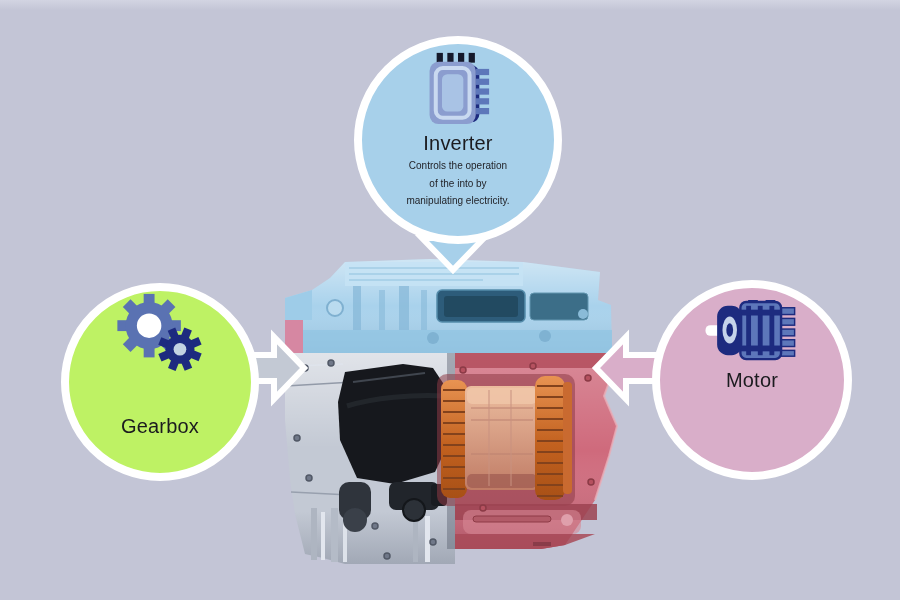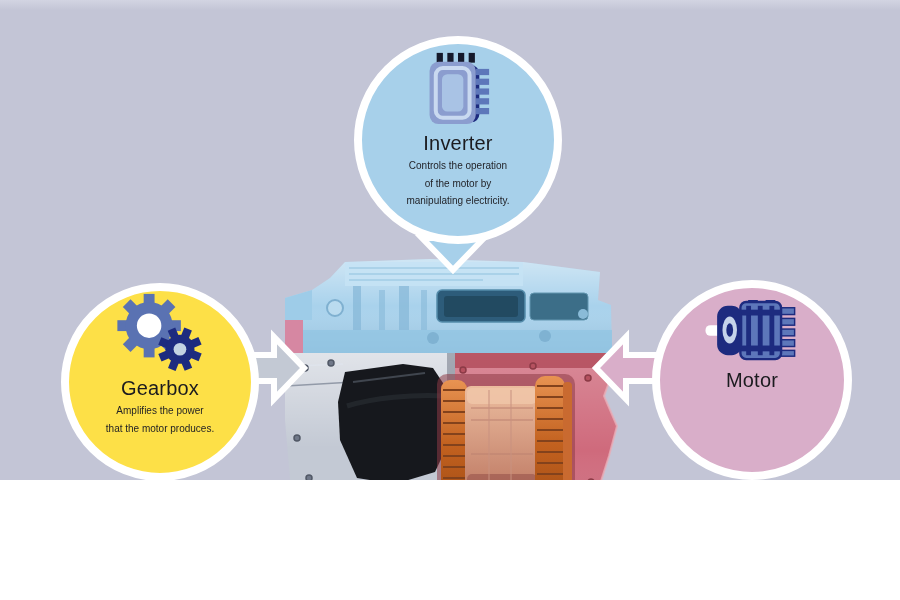--- a/index.html
+++ b/index.html
@@ -1,17 +1,17 @@
 <!DOCTYPE html>
 <html><head>
 <meta charset="utf-8">
 <style>
   html,body{margin:0;padding:0;}
   .scene{
-    position:relative;width:900px;height:480px;overflow:hidden;
+    position:relative;width:900px;height:600px;overflow:hidden;
     background:#c3c5d6;
     font-family:"Liberation Sans", sans-serif;
   }
   .scene::before{
     content:"";position:absolute;left:0;top:0;right:0;height:10px;
     background:linear-gradient(#d2d4e2,rgba(210,212,226,0));pointer-events:none;
   }
   .engine{position:absolute;left:283px;top:256px;}
   .arrow{position:absolute;overflow:visible;}
   .arrow polygon{stroke:#ffffff;stroke-width:6;stroke-linejoin:miter;}
@@ -185,26 +185,26 @@
       <rect x="56" y="40" width="15" height="7" fill="#5d77ba"></rect>
       <rect x="56" y="51" width="15" height="7" fill="#5d77ba"></rect>
       <rect x="56" y="62" width="15" height="7" fill="#5d77ba"></rect>
       <rect x="4" y="10" width="52" height="70" rx="10" fill="#8b9dcf"></rect>
       <rect x="11" y="17" width="38" height="56" rx="8" fill="none" stroke="#c9d9f0" stroke-width="4.5"></rect>
       <rect x="18" y="24" width="24" height="42" rx="6" fill="#a9c3e5"></rect>
     </svg>
     <div class="title">Inverter</div>
     <div class="desc">
       <span>Controls the operation</span><br>
-      <span>of the motor by</span><br>
+      <span>of the into by</span><br>
       <span>manipulating electricity.</span>
     </div>
   </div>
 
-  <div class="callout callout-gearbox" style="background-color: #fde047;">
+  <div class="callout callout-gearbox" style="background-color: #bef264; gap: 38px;">
     <svg class="icon" width="92" height="78" viewBox="0 0 100 86">
       <g transform="translate(38,36)" fill="#5a72b2">
         <g>
           <rect x="-6" y="-35" width="12" height="17" transform="rotate(0)"></rect>
           <rect x="-6" y="-35" width="12" height="17" transform="rotate(45)"></rect>
           <rect x="-6" y="-35" width="12" height="17" transform="rotate(90)"></rect>
           <rect x="-6" y="-35" width="12" height="17" transform="rotate(135)"></rect>
           <rect x="-6" y="-35" width="12" height="17" transform="rotate(180)"></rect>
           <rect x="-6" y="-35" width="12" height="17" transform="rotate(225)"></rect>
           <rect x="-6" y="-35" width="12" height="17" transform="rotate(270)"></rect>
@@ -222,24 +222,20 @@
           <rect x="-4.5" y="-24" width="9" height="12" transform="rotate(202)"></rect>
           <rect x="-4.5" y="-24" width="9" height="12" transform="rotate(247)"></rect>
           <rect x="-4.5" y="-24" width="9" height="12" transform="rotate(292)"></rect>
           <rect x="-4.5" y="-24" width="9" height="12" transform="rotate(337)"></rect>
         </g>
         <circle r="16"></circle>
         <circle r="7" fill="#c3d2e2"></circle>
       </g>
     </svg>
     <div class="title">Gearbox</div>
-    <div class="desc">
-      <span>Amplifies the power</span><br>
-      <span>that the motor produces.</span>
-    </div>
   </div>
 
   <div class="callout callout-motor" style="background-color: rgb(217, 174, 201);">
     <svg class="icon" width="94" height="62" viewBox="0 0 96 64">
       <rect x="0" y="26" width="18" height="11" rx="5" fill="#ffffff"></rect>
       <rect x="44" y="0" width="10" height="6" fill="#1d2b7f"></rect>
       <rect x="62" y="0" width="10" height="6" fill="#1d2b7f"></rect>
       <rect x="78" y="8" width="14" height="7" fill="#5d77ba" stroke="#1d2b7f" stroke-width="1.5"></rect>
       <rect x="78" y="19" width="14" height="7" fill="#5d77ba" stroke="#1d2b7f" stroke-width="1.5"></rect>
       <rect x="78" y="30" width="14" height="7" fill="#5d77ba" stroke="#1d2b7f" stroke-width="1.5"></rect>

